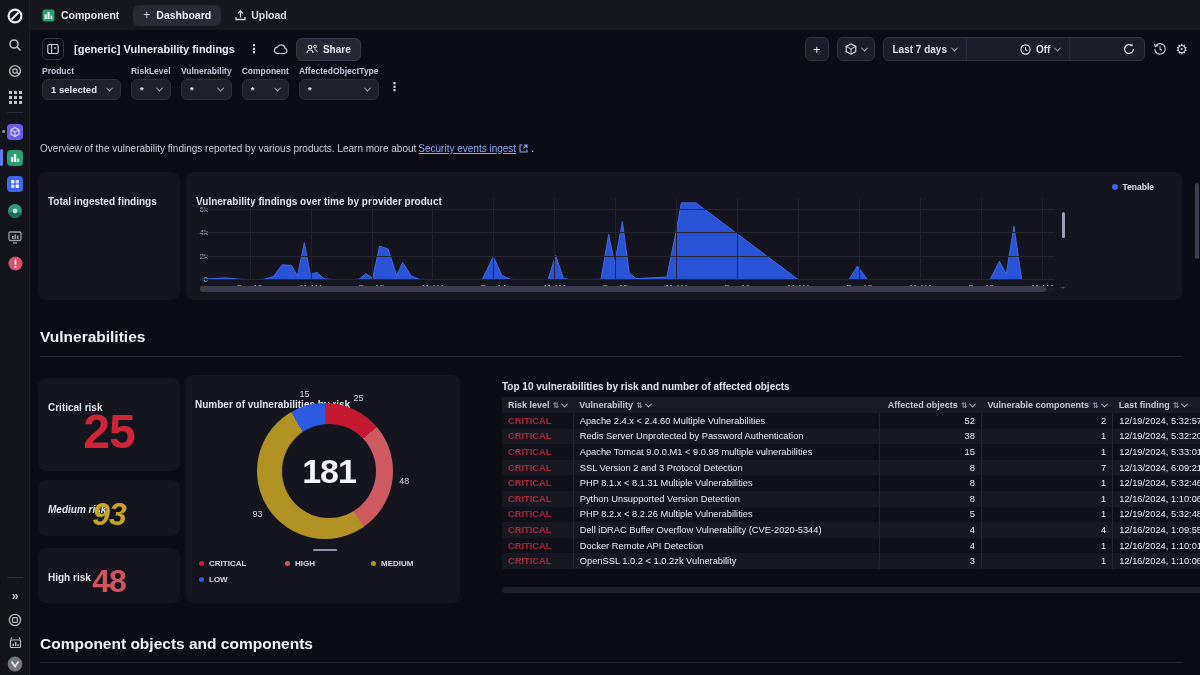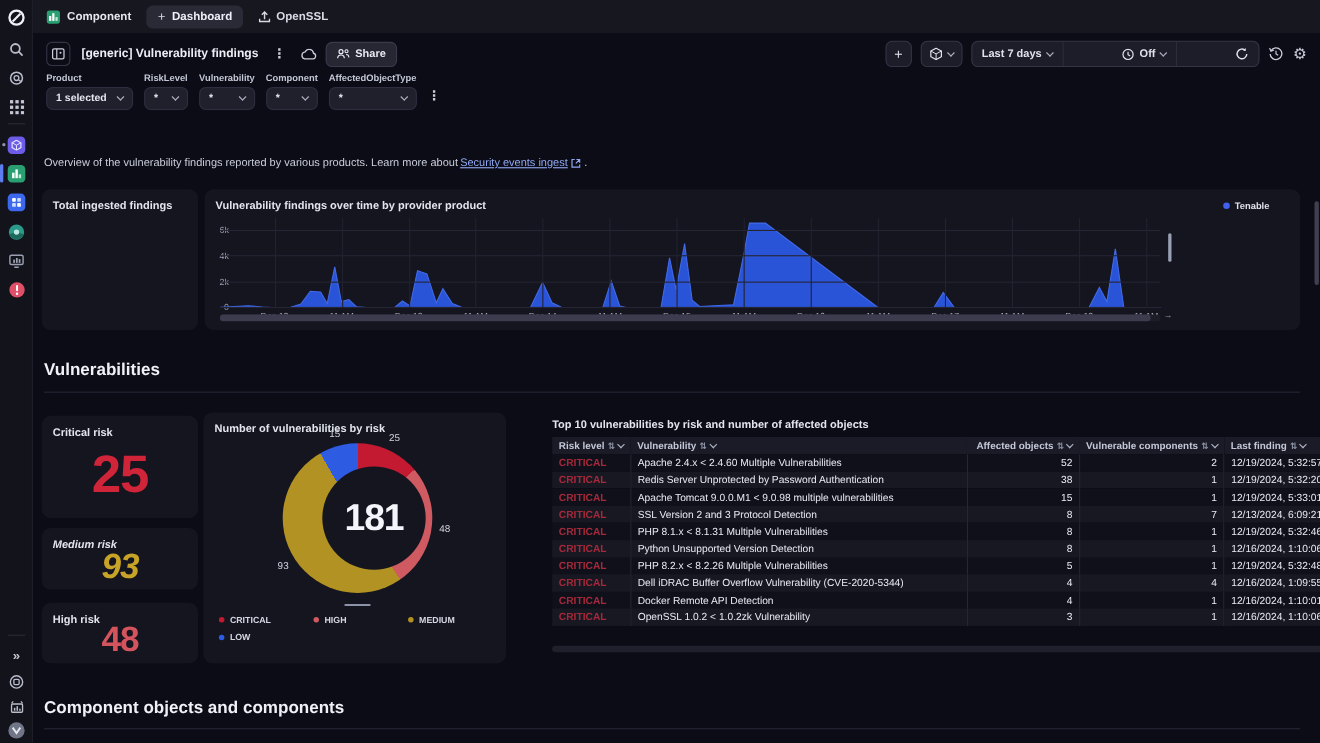--- a/index.html
+++ b/index.html
@@ -35,42 +35,42 @@
   .chev{width:5px;height:5px;border-right:1.4px solid #aeb3c4;border-bottom:1.4px solid #aeb3c4;transform:rotate(45deg) translate(-1px,-1px);display:inline-block;}
   .filterbar{position:absolute;left:0;top:64px;width:100%;height:44px;display:flex;align-items:flex-start;padding:2px 12px 0;gap:10px;}
   .fgroup{display:flex;flex-direction:column;gap:3px;}
   .flabel{font-size:8.5px;font-weight:bold;color:#c3c7d6;}
   .fpill{min-width:40px;height:21px;background:#20202d;border:1px solid #2e2e40;border-radius:6px;display:flex;align-items:center;justify-content:space-between;gap:10px;padding:0 8px;font-size:9.5px;font-weight:bold;color:#e6e8f0;cursor:pointer;}
   .fkebab{margin-top:14px;color:#c9cdd8;font-size:12px;font-weight:bold;cursor:pointer;}
   .h1{position:absolute;left:10px;top:112px;font-size:21px;font-weight:bold;color:#f2f3f8;}
   .desc{position:absolute;left:10px;top:143px;font-size:10px;color:#c9cdda;display:flex;align-items:center;gap:2px;}
   .desc a{color:var(--link);text-decoration:underline;cursor:pointer;}
   .card{position:absolute;background:var(--panel);border-radius:8px;}
-  .cardtitle{position:absolute;left:10px;top:10px;font-size:10px;font-weight:bold;color:#e2e5ee;}
+  .cardtitle{position:absolute;left:10px;top:24px;font-size:10px;font-weight:bold;color:#e2e5ee;}
   .kpibig{position:absolute;left:0;right:0;text-align:center;font-weight:normal;letter-spacing:-1px;}
   .h2{position:absolute;left:10px;font-size:15.5px;font-weight:bold;color:#f0f1f7;}
   .hr{position:absolute;left:10px;right:18px;height:1px;background:#262636;}
   
   .plot{position:absolute;left:14px;top:26px;width:855px;height:82px;}
   .hgrid{position:absolute;left:0;right:0;height:1px;background:#252534;}
   .vgrid{position:absolute;top:0;bottom:0;width:1px;background:#222230;}
   .ytick{position:absolute;right:857px;font-size:8px;color:#9aa0b4;text-align:right;width:20px;}
   .xaxis{position:absolute;left:14px;top:111px;width:855px;height:10px;}
   .xtick{position:absolute;font-size:8px;color:#aab0c2;transform:translateX(-50%);white-space:nowrap;}
   .areasvg{position:absolute;left:0;top:0;width:100%;height:82px;}
   .ts-legend{position:absolute;right:28px;top:10px;display:flex;align-items:center;gap:5px;font-size:8.5px;font-weight:bold;color:#dfe2ec;cursor:pointer;}
   .dot{width:6px;height:6px;border-radius:50%;display:inline-block;}
   .hscroll{position:absolute;left:14px;top:114px;width:855px;height:6px;background:#1d1d28;border-radius:3px;cursor:pointer;}
   .hscroll .thumb{position:absolute;left:0;top:0;height:6px;width:99%;background:#3c3c4e;border-radius:3px;}
   .scrollarrow{position:absolute;font-size:8px;color:#8d93a8;top:110px;}
   .minivbar{position:absolute;left:876px;top:40px;width:2.5px;height:26px;background:#9aa0b4;border-radius:2px;}
   
   .donutwrap{position:absolute;left:72px;top:28px;width:136px;height:136px;}
   .ring{position:absolute;inset:0;border-radius:50%;}
-  .hole{position:absolute;left:36px;top:21px;width:94px;height:94px;border-radius:50%;background:var(--panel);display:flex;align-items:center;justify-content:center;}
+  .hole{position:absolute;left:25px;top:21px;width:94px;height:94px;border-radius:50%;background:var(--panel);display:flex;align-items:center;justify-content:center;}
   .holeval{font-size:34px;font-weight:bold;color:#f4f5fa;letter-spacing:-1px;}
   .dlabel{position:absolute;font-size:9px;color:#d0d3e0;transform:translate(-50%,-50%);}
   .dividerline{position:absolute;left:128px;top:174px;width:24px;height:2px;background:#8d93a8;border-radius:2px;cursor:pointer;}
   .dlegend{position:absolute;left:14px;top:184px;width:250px;display:grid;grid-template-columns:86px 86px 78px;row-gap:7px;}
   .litem{display:flex;align-items:center;gap:5px;font-size:8px;font-weight:bold;color:#d4d7e2;cursor:pointer;}
   .litem .dot{width:5px;height:5px;}
   
   .tbl{position:absolute;left:4px;top:22px;right:4px;border-collapse:collapse;table-layout:fixed;}
   .tbl th{height:16px;font-size:9px;font-weight:bold;color:#c3c7d6;background:#1b1b27;text-align:left;padding:0 6px;white-space:nowrap;overflow:hidden;cursor:pointer;margin-top:40px;}
   .tbl td{height:15.6px;font-size:9.3px;color:#e8eaf2;padding:0 6px;white-space:nowrap;overflow:hidden;border-left:1px solid #262634;}
@@ -215,21 +215,21 @@
     </div>
     <div class="tab-active">
       <span style="font-size:12px;font-weight:normal;color:#d7dae5">+</span>
       <span>Dashboard</span>
     </div>
     <div class="tab-plain">
       <svg width="11" height="11" viewBox="0 0 11 11">
           <path d="M5.5 7.5V1.2M3 3.4 5.5 0.9 8 3.4" fill="none" stroke="#d7dae5" stroke-width="1.3"></path>
           <path d="M1 7v2.5h9V7" fill="none" stroke="#d7dae5" stroke-width="1.3"></path>
         </svg>
-      <span>OpenSSL</span>
+      <span>Upload</span>
     </div>
   </header>
 
   <div class="titlebar">
     <div class="boardbtn">
       <svg width="12" height="12" viewBox="0 0 12 12">
           <rect x="0.8" y="1.5" width="10.4" height="9" rx="1.5" fill="none" stroke="#c9cdd8" stroke-width="1.2"></rect>
           <line x1="4.6" y1="1.5" x2="4.6" y2="10.5" stroke="#c9cdd8" stroke-width="1.1"></line>
           <circle cx="8" cy="5" r="0.9" fill="#c9cdd8"></circle>
         </svg>

